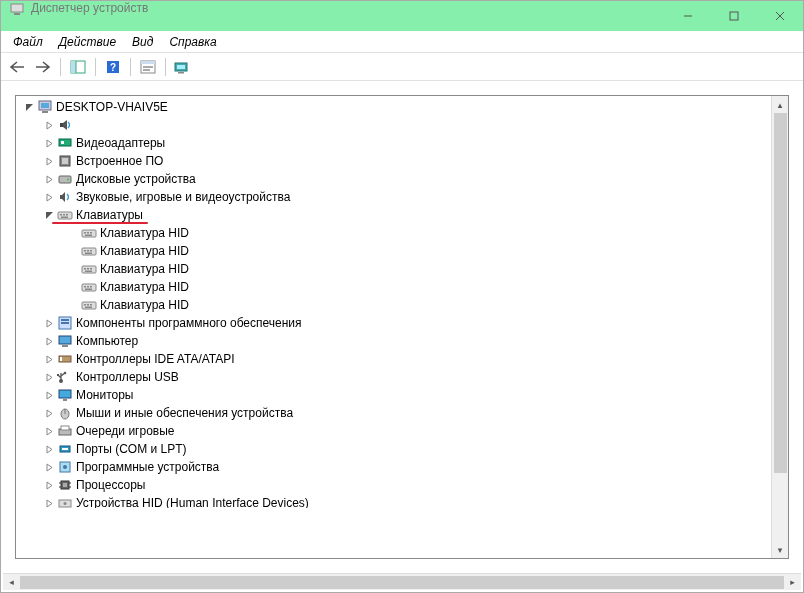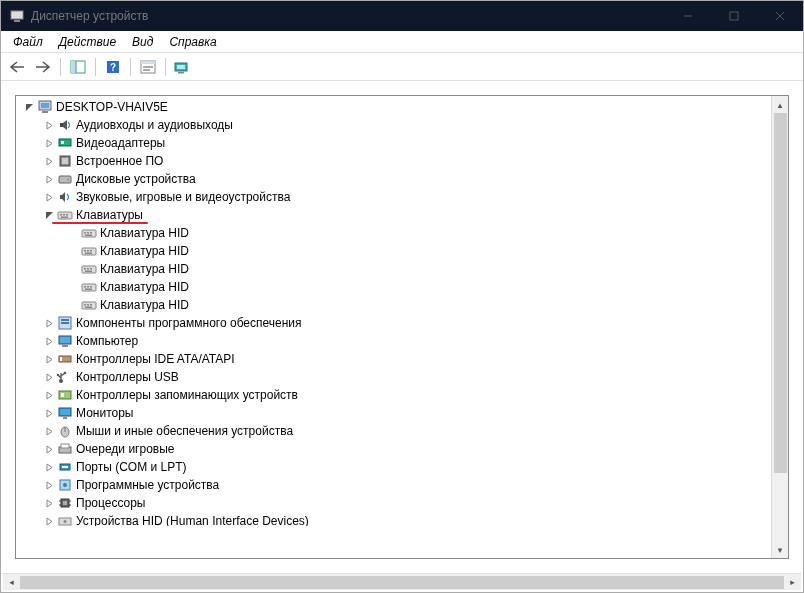--- a/index.html
+++ b/index.html
@@ -15,23 +15,22 @@
     height: 593px;
     border: 1px solid #aaa;
     display: flex;
     flex-direction: column;
     background: #fff;
     margin: 0;
   }
   .titlebar {
     height: 30px;
     display: flex;
-    align-items: center;
     padding: 0 0 0 8px;
-    background: #0f172a;
+    background: #86efac;
     color: #777;
   }
   .titlebar .title-icon { width:16px; height:16px; margin-right:6px; display:flex; align-items:center; justify-content:center; }
   .titlebar .title { flex:1; font-size:12px; }
   .win-controls { display:flex; height:100%; }
   .win-btn {
     width:46px; height:100%;
     display:flex; align-items:center; justify-content:center;
     color:#555;
   }
@@ -238,21 +237,20 @@
               <path d="M2 1 L7 4.5 L2 8 Z" fill="none" stroke="#888" stroke-width="1"></path>
             </svg>
           </span>
           <span class="ico">
             <svg width="16" height="16" viewBox="0 0 16 16">
               <rect x="3" y="6" width="3" height="4" fill="#444"></rect>
               <path d="M6 6 L10 3 L10 13 L6 10 Z" fill="#555"></path>
               <path d="M11 5 Q14 8 11 11" fill="none" stroke="#39c" stroke-width="1.3"></path>
             </svg>
           </span>
-          <span class="label">Аудиовходы и аудиовыходы</span>
         </div>
         <div class="row">
           <span class="indent" style="width:22px"></span>
           <span class="caret">
             <svg width="9" height="9">
               <path d="M2 1 L7 4.5 L2 8 Z" fill="none" stroke="#888" stroke-width="1"></path>
             </svg>
           </span>
           <span class="ico">
             <svg width="16" height="16" viewBox="0 0 16 16">
@@ -451,35 +449,20 @@
           </span>
           <span class="ico">
             <svg width="16" height="16" viewBox="0 0 16 16">
               <circle cx="4" cy="12" r="2" fill="#555"></circle>
               <path d="M4 12 V4 M4 7 L8 4 M4 9 L1 6" stroke="#555" stroke-width="1.3" fill="none"></path>
               <circle cx="8" cy="4" r="1.3" fill="#555"></circle>
               <rect x="0" y="5" width="2" height="2" fill="#555"></rect>
             </svg>
           </span>
           <span class="label">Контроллеры USB</span>
-        </div>
-        <div class="row">
-          <span class="indent" style="width:22px"></span>
-          <span class="caret">
-            <svg width="9" height="9">
-              <path d="M2 1 L7 4.5 L2 8 Z" fill="none" stroke="#888" stroke-width="1"></path>
-            </svg>
-          </span>
-          <span class="ico">
-            <svg width="16" height="16" viewBox="0 0 16 16">
-              <rect x="2" y="4" width="12" height="8" fill="#9c7" stroke="#573"></rect>
-              <rect x="4" y="6" width="3" height="4" fill="#fff"></rect>
-            </svg>
-          </span>
-          <span class="label">Контроллеры запоминающих устройств</span>
         </div>
         <div class="row">
           <span class="indent" style="width:22px"></span>
           <span class="caret">
             <svg width="9" height="9">
               <path d="M2 1 L7 4.5 L2 8 Z" fill="none" stroke="#888" stroke-width="1"></path>
             </svg>
           </span>
           <span class="ico">
             <svg width="16" height="16" viewBox="0 0 16 16">

